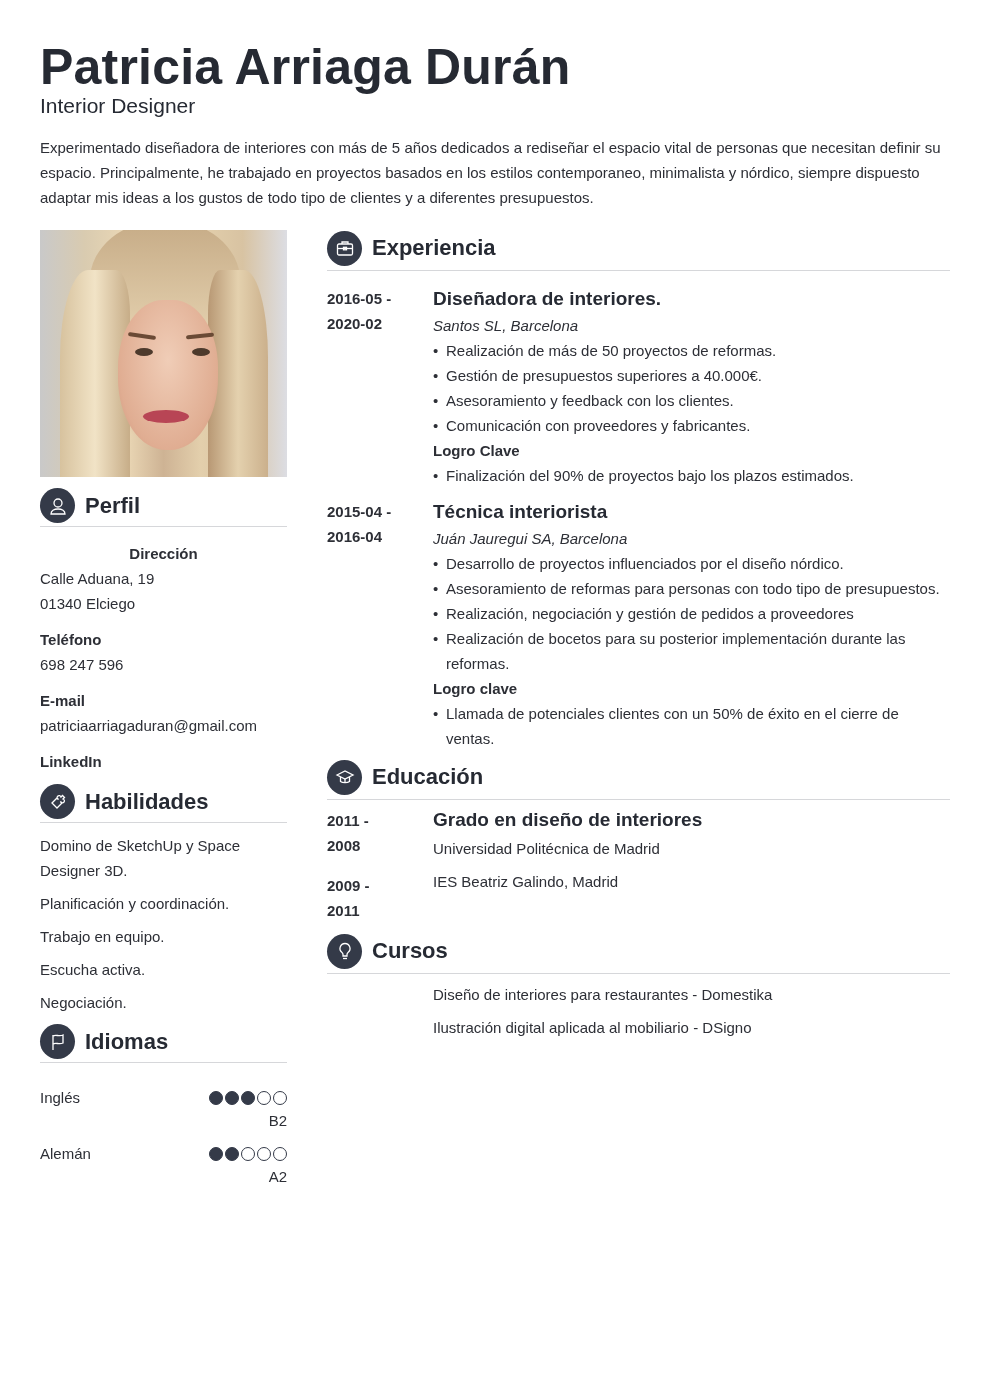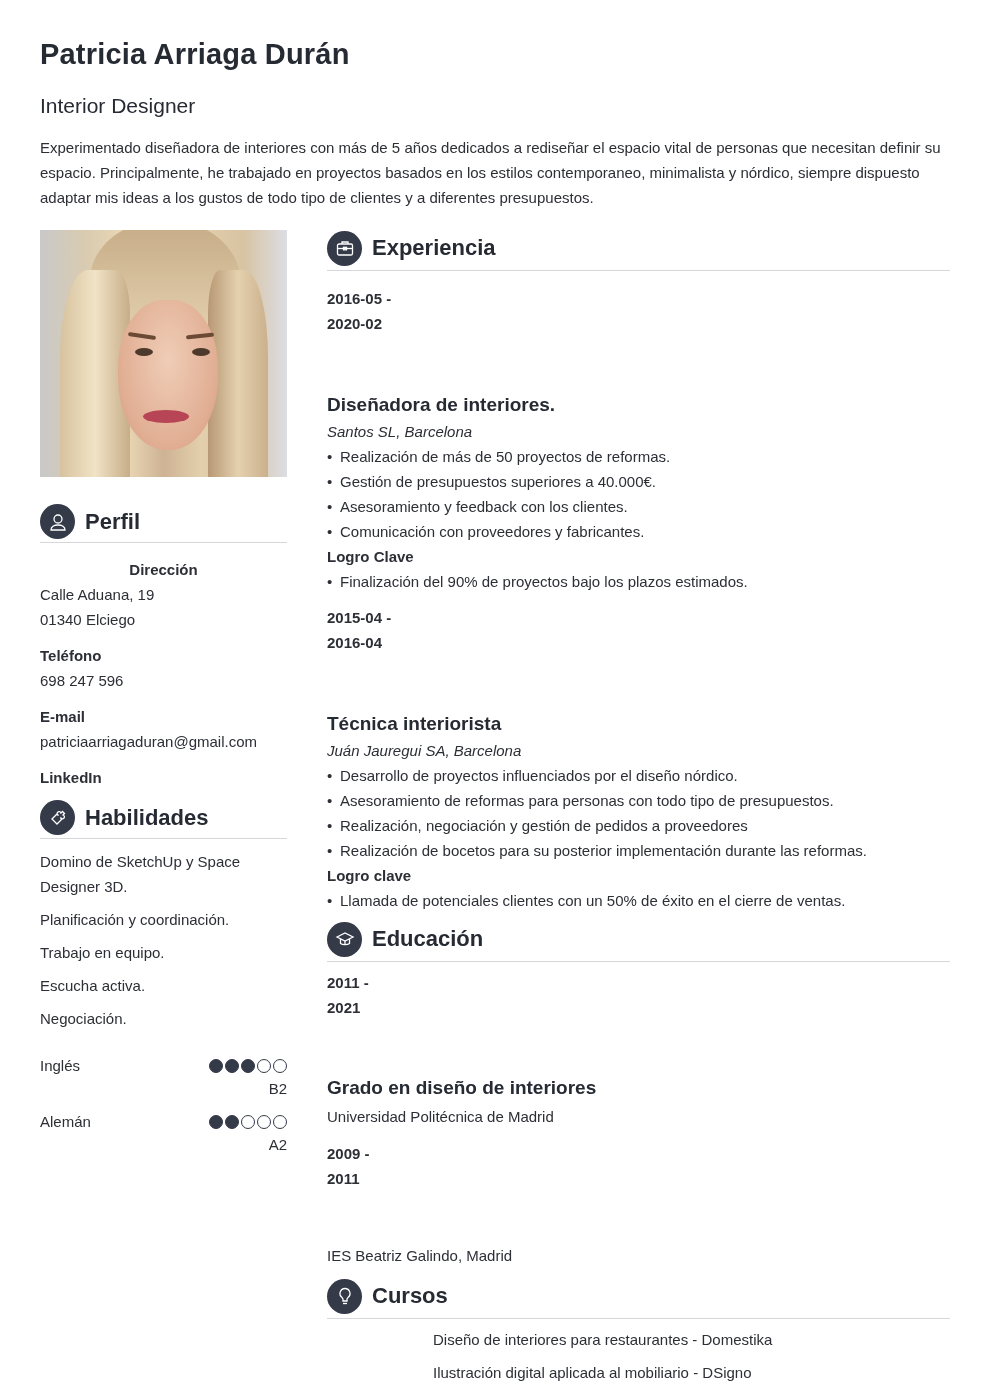--- a/index.html
+++ b/index.html
@@ -1,19 +1,19 @@
 <!DOCTYPE html>
 <html><head>
 <meta charset="utf-8">
 <style>
   * { box-sizing: border-box; margin: 0; padding: 0; }
   html, body { width: 990px; height: 1400px; background: #ffffff; }
   body { font-family: "Liberation Sans", sans-serif; color: #2d2f36; position: relative; }
   .page { position: absolute; left: 40px; top: 0; width: 910px; }
-  .name { position: absolute; top: 38px; left: 0; font-size: 29px; font-weight: bold; color: #262a33; letter-spacing: 0.2px; white-space: nowrap; }
+  .name { position: absolute; top: 38px; left: 0; font-size: 50px; font-weight: bold; color: #262a33; letter-spacing: 0.2px; white-space: nowrap; }
   .job-title { position: absolute; top: 94px; left: 0; font-size: 21px; color: #262a33; }
   .summary { position: absolute; top: 135px; left: 0; width: 910px; font-size: 15px; line-height: 25px; color: #2d2f36; }
 
   .left { position: absolute; top: 230px; left: 0; width: 247px; }
   .right { position: absolute; top: 230px; left: 287px; width: 623px; }
 
   .photo { width: 247px; height: 247px; position: relative; overflow: hidden;
     background: radial-gradient(ellipse 60px 80px at 50% 55%, #e6bfa6 0%, #d9a98e 60%, rgba(217,169,142,0) 100%),
                 linear-gradient(90deg, #c9c9c9 0%, #d9cbb0 18%, #ead7b5 35%, #ceb394 50%, #e3cfac 65%, #d8c3a2 82%, #dcdde3 100%); }
   .photo .hair-top { position:absolute; left:50px; top:-10px; width:150px; height:120px; border-radius:50% 50% 40% 40%; background: linear-gradient(180deg,#c6ab86,#e5d2b0); }
@@ -25,37 +25,37 @@
   .photo .lips { position:absolute; left:103px; top:180px; width:46px; height:13px; border-radius:50%; background:#b84555; }
   .photo .hair-l { position:absolute; left:20px; top:40px; width:70px; height:220px; border-radius:40% 20% 0 0; background: linear-gradient(90deg,#d7c29e,#f1e3c6,#c7ad88); }
   .photo .hair-r { position:absolute; left:168px; top:40px; width:60px; height:220px; border-radius:20% 40% 0 0; background: linear-gradient(90deg,#b89874,#e4d1ae,#cbb08c); }
 
   .section-head { display: flex; align-items: center; height: 36px; border-bottom: 1px solid #d6d7da; padding-bottom: 4px; margin-bottom: 0; }
   .section-head .icon-circle { width: 35px; height: 35px; border-radius: 50%; background: #343a48; display: flex; align-items: center; justify-content: center; flex: 0 0 35px; }
   .section-head .icon-circle svg { width: 20px; height: 20px; }
   .section-head h2 { font-size: 22px; font-weight: bold; margin-left: 10px; color: #262a33; }
   .left .section-head { height: 40px; padding-bottom: 2px; }
 
-  .left .perfil { margin-top: 26px; }
+  .left .perfil { margin-top: 10px; }
   .field-label { font-size: 15px; font-weight: bold; line-height: 25px; color: #2d2f36; margin-top: 11px; }
   .field-value { font-size: 15px; line-height: 25px; }
   .field-first { margin-top: 14px; text-align: center; }
 
   .skills { margin-top: 0; }
   .skill { font-size: 15px; line-height: 25px; margin-top: 8px; }
   .skill:first-child { margin-top: 10px; }
 
   .lang { display: flex; justify-content: space-between; margin-top: 24px; font-size: 15px; line-height: 22px; }
   .lang-right { text-align: right; }
   .dots { display: flex; gap: 2px; justify-content: flex-end; height: 22px; align-items: center; }
   .dot { width: 14px; height: 14px; border-radius: 50%; border: 1.3px solid #343a48; }
   .dot.on { background: #343a48; }
   .lang-level { font-size: 15px; line-height: 24px; }
 
-  .entry { display: flex; margin-top: 14px; flex-direction: column; }
+  .entry { display: flex; margin-top: 14px; }
   .entry .dates { width: 106px; flex: 0 0 106px; font-size: 15px; font-weight: bold; line-height: 25px; padding-top: 1px; color: #2d2f36; }
   .entry .body { flex: 1; }
   .entry .title { font-size: 19px; font-weight: bold; line-height: 28px; color: #262a33; }
   .entry .company { font-size: 15px; font-style: italic; line-height: 25px; }
   .entry .sub { font-size: 15px; line-height: 25px; }
   .bullets { list-style: none; }
   .bullets li { font-size: 15px; line-height: 25px; padding-left: 13px; position: relative; }
   .bullets li::before { content: "•"; position: absolute; left: 0; top: 0; }
   .achv { font-size: 15px; font-weight: bold; line-height: 25px; }
   .edu .title { line-height: 32px; }
@@ -115,20 +115,29 @@
       <div class="skills">
         <div class="skill">Domino de SketchUp y Space Designer 3D.</div>
         <div class="skill">Planificación y coordinación.</div>
         <div class="skill">Trabajo en equipo.</div>
         <div class="skill">Escucha activa.</div>
         <div class="skill">Negociación.</div>
       </div>
     </div>
 
     <div style="margin-top:8px">
+      <div class="section-head">
+        <span class="icon-circle">
+          <svg viewBox="0 0 20 20" fill="none" stroke="#fff" stroke-width="1.3">
+              <path d="M5 18V3"></path>
+              <path d="M5 4c3-2 6 1 10-1v8c-4 2-7-1-10 1"></path>
+            </svg>
+        </span>
+        <h2>Idiomas</h2>
+      </div>
       <div class="lang">
         <div>Inglés</div>
         <div class="lang-right">
           <div class="dots">
             <span class="dot on"></span>
               <span class="dot on"></span>
               <span class="dot on"></span>
               <span class="dot"></span>
               <span class="dot"></span>
           </div>
@@ -215,21 +224,21 @@
               <path d="M2 8l8-4 8 4-8 4z"></path>
               <path d="M5.5 10v4.5c2 1.5 7 1.5 9 0V10"></path>
               <path d="M10 12v3"></path>
             </svg>
         </span>
         <h2>Educación</h2>
       </div>
       <div class="entry edu" style="margin-top:4px">
         <div class="dates" style="padding-top:4px">
           <div>2011 -</div>
-          <div>2021</div>
+          <div>2008</div>
         </div>
         <div class="body">
           <div class="title">Grado en diseño de interiores</div>
           <div class="sub">Universidad Politécnica de Madrid</div>
         </div>
       </div>
       <div class="entry edu" style="margin-top:8px">
         <div class="dates" style="padding-top:4px">
           <div>2009 -</div>
           <div>2011</div>

